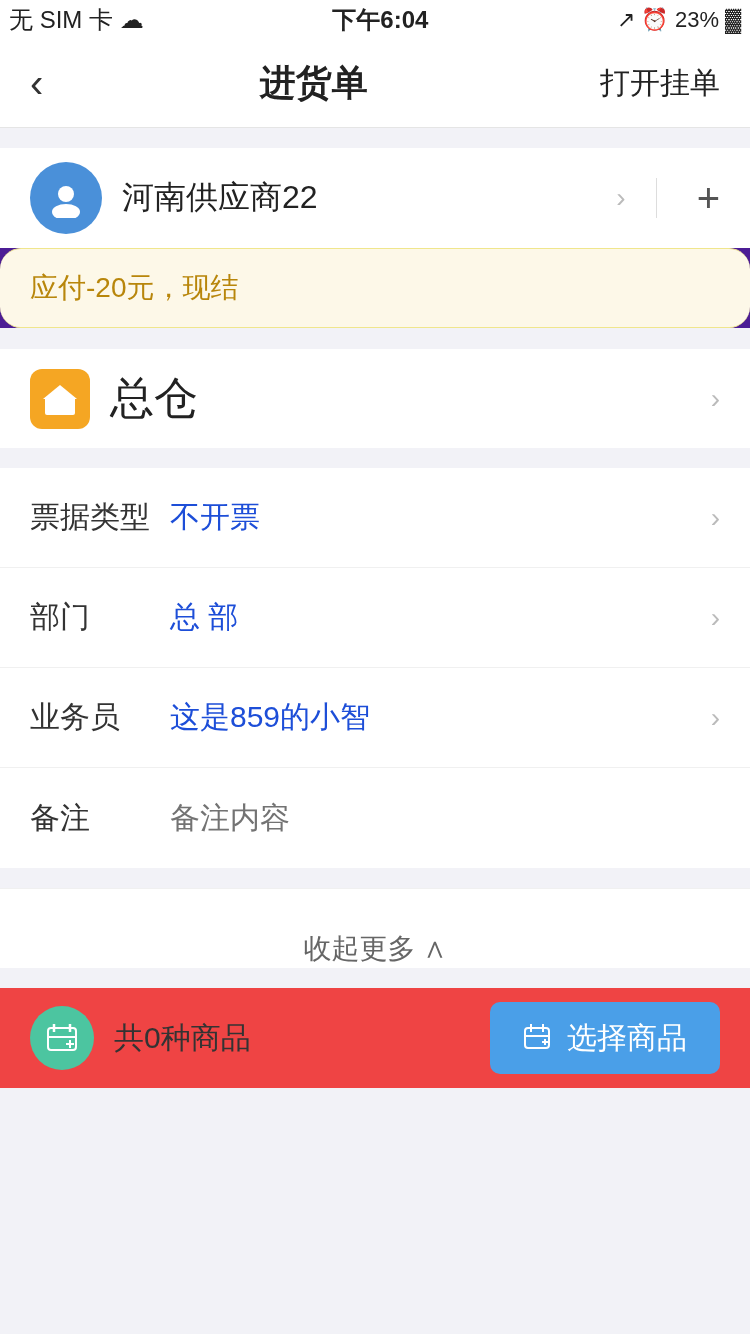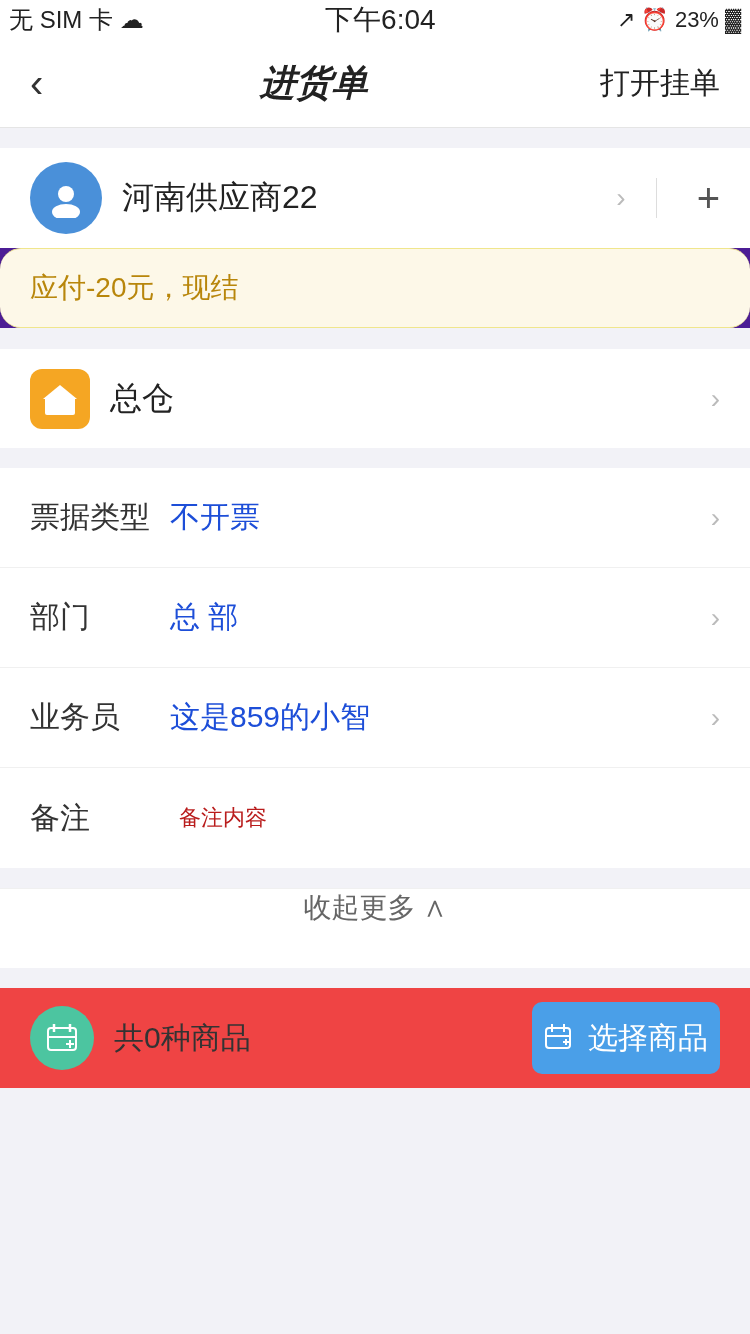--- a/index.html
+++ b/index.html
@@ -19,21 +19,21 @@
       height: 40px;
       background: #fff;
       display: flex;
       align-items: center;
       justify-content: space-between;
       padding: 0 9px;
       font-size: 24px;
       font-weight: 500;
     }
     .status-left { display: flex; align-items: center; gap: 8px; }
-    .status-center { font-size: 28px; font-weight: 400; }
+    .status-center { font-size: 24px; font-weight: 700; }
     .status-right { display: flex; align-items: center; gap: 6px; font-size: 22px; }
 
     
     .nav-bar {
       width: 100%;
       height: 88px;
       background: #fff;
       display: flex;
       align-items: center;
       justify-content: space-between;
@@ -42,21 +42,20 @@
     }
     .nav-back {
       font-size: 40px;
       color: #333;
       cursor: pointer;
     }
     .nav-title {
       font-size: 36px;
       font-weight: 600;
       color: #222;
-      font-style: italic;
     }
     .nav-action {
       font-size: 30px;
       color: #222;
       cursor: pointer;
       margin-left: 16px;
     }
 
     
     .section-gap {
@@ -139,21 +138,21 @@
       background: #f5a623;
       display: flex;
       align-items: center;
       justify-content: center;
       margin-right: 20px;
       flex-shrink: 0;
     }
     .warehouse-icon svg { width: 36px; height: 36px; }
     .warehouse-name {
       flex: 1;
-      font-size: 32px;
+      font-size: 44px;
       color: #222;
     }
     .row-chevron {
       color: #bbb;
       font-size: 28px;
     }
 
     
     .form-section {
       background: #fff;
@@ -175,34 +174,33 @@
       color: #333;
       flex-shrink: 0;
     }
     .form-value {
       flex: 1;
       font-size: 30px;
       color: #1d4ed8;
     }
     .form-placeholder {
       flex: 1;
-      font-size: 22px;
-      color: #b91c1c;
-      margin-left: 9px;
+      font-size: 30px;
+      color: #737373;
     }
     .form-chevron {
       color: #bbb;
       font-size: 28px;
     }
 
     
     .collapse-row {
       background: #fff;
       display: flex;
-      align-items: flex-start;
+      align-items: flex-end;
       justify-content: center;
       height: 80px;
       border-top: 1px solid #f0f0f0;
       margin-top: 20px;
     }
     .collapse-text {
       font-size: 28px;
       color: #666;
     }
 
@@ -229,21 +227,21 @@
     .product-count {
       flex: 1;
       font-size: 30px;
       color: #333;
     }
     .select-btn {
       background: #4a9fe8;
       color: #fff;
       border: none;
       border-radius: 10px;
-      padding: 0 12px;
+      padding: 0 33px;
       height: 72px;
       font-size: 30px;
       display: flex;
       align-items: center;
       gap: 12px;
       cursor: pointer;
     }
   </style>
 </head>
 <body>

